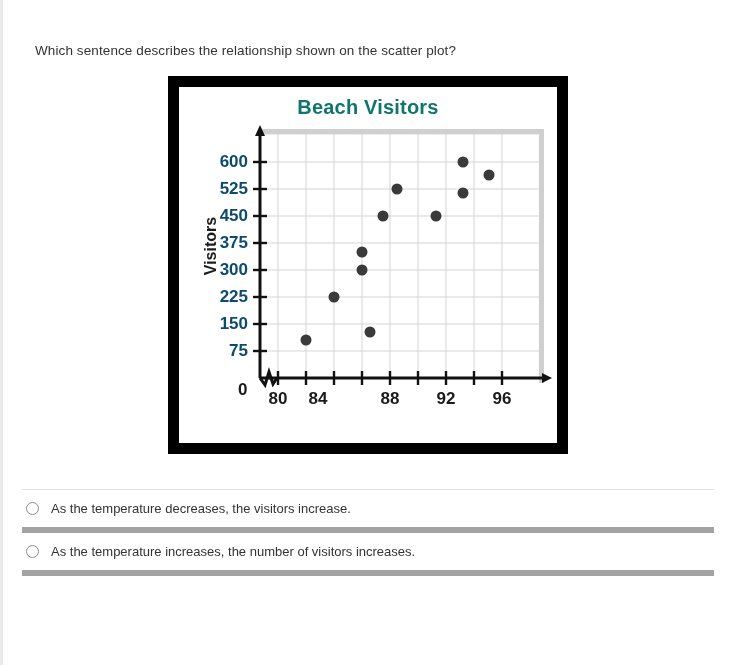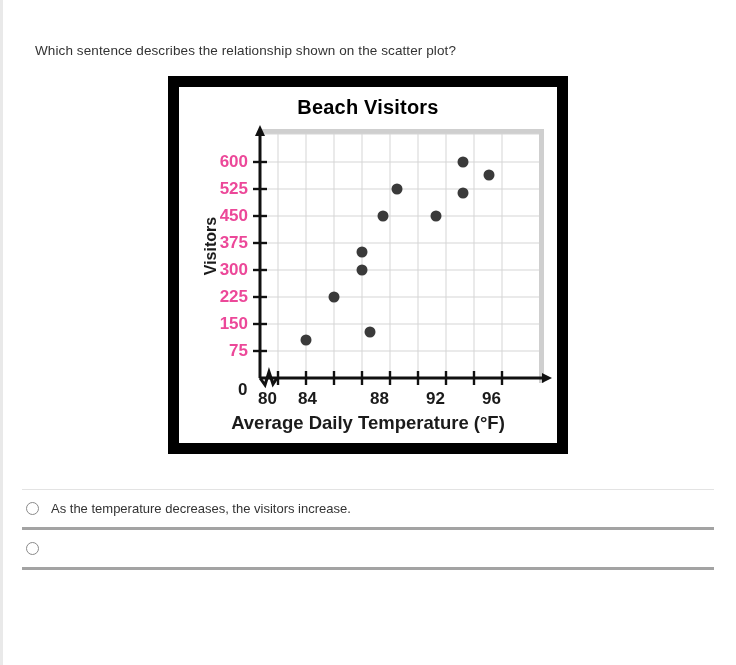--- a/index.html
+++ b/index.html
@@ -50,21 +50,21 @@
     background: #ffffff;
   }
   .chart-title {
     position: absolute;
     left: 0;
     right: 0;
     top: 9px;
     text-align: center;
     font-size: 20px;
     font-weight: bold;
-    color: #000000;
+    color: #0f766e;
     letter-spacing: 0.2px;
   }
   .x-title {
     position: absolute;
     left: 0;
     right: 0;
     bottom: 9px;
     text-align: center;
     font-size: 18.5px;
     font-weight: bold;
@@ -88,27 +88,27 @@
     top: 0;
     width: 100%;
     height: 100%;
   }
   .ytick-label {
     position: absolute;
     right: 0;
     text-align: right;
     font-size: 17px;
     font-weight: bold;
-    color: #ec4899;
+    color: #0c4a6e;
     transform: translateY(-50%);
     width: 54px;
   }
   .xtick-label {
     position: absolute;
-    text-align: left;
+    text-align: center;
     font-size: 17px;
     font-weight: bold;
     color: #1b1b1b;
     transform: translateX(-50%);
     width: 40px;
   }
   .zero-label {
     position: absolute;
     font-size: 17px;
     font-weight: bold;
@@ -127,21 +127,21 @@
   .options {
     position: absolute;
     left: 22px;
     top: 489px;
     width: 692px;
   }
   .option-row {
     display: flex;
     align-items: center;
     height: 37px;
-    border-bottom: 3px solid #a3a3a3;
+    border-bottom: 6px solid #a3a3a3;
   }
   .option-row:first-child {
     border-top: 1px solid #e3e3e3;
   }
   .radio {
     width: 11px;
     height: 11px;
     border: 1.3px solid #8a8a8a;
     border-radius: 50%;
     background: #ffffff;
@@ -159,21 +159,20 @@
 <body>
 
 <div class="left-rail"></div>
 
 <div class="question">Which sentence describes the relationship shown on the scatter plot?</div>
 
 <div class="figure">
   <div class="fig-inner">
     <div class="chart-title">Beach Visitors</div>
     <div class="y-title">Visitors</div>
-    <div class="x-title">Average Daily Temperature (°F)</div>
     <div class="plot-wrap" id="plot-wrap">
       <svg id="plot-svg" width="378" height="378" style="position:absolute;left:0;top:0;">
           <rect x="81" y="42" width="284" height="5" fill="#cfcfcf"></rect>
           <rect x="360" y="42" width="5" height="254" fill="#cfcfcf"></rect>
           <line x1="81" y1="264" x2="360" y2="264" stroke="#d5d5d5" stroke-width="1"></line>
           <line x1="81" y1="237" x2="360" y2="237" stroke="#d5d5d5" stroke-width="1"></line>
           <line x1="81" y1="210" x2="360" y2="210" stroke="#d5d5d5" stroke-width="1"></line>
           <line x1="81" y1="183" x2="360" y2="183" stroke="#d5d5d5" stroke-width="1"></line>
           <line x1="81" y1="156" x2="360" y2="156" stroke="#d5d5d5" stroke-width="1"></line>
           <line x1="81" y1="129" x2="360" y2="129" stroke="#d5d5d5" stroke-width="1"></line>
@@ -241,14 +240,15 @@
   </div>
 </div>
 
 <div class="options">
   <div class="option-row">
     <div class="radio"></div>
     <div class="option-label">As the temperature decreases, the visitors increase.</div>
   </div>
   <div class="option-row">
     <div class="radio"></div>
+    <div class="option-label">As the temperature increases, the number of visitors increases.</div>
   </div>
 </div>
 
 </body></html>

